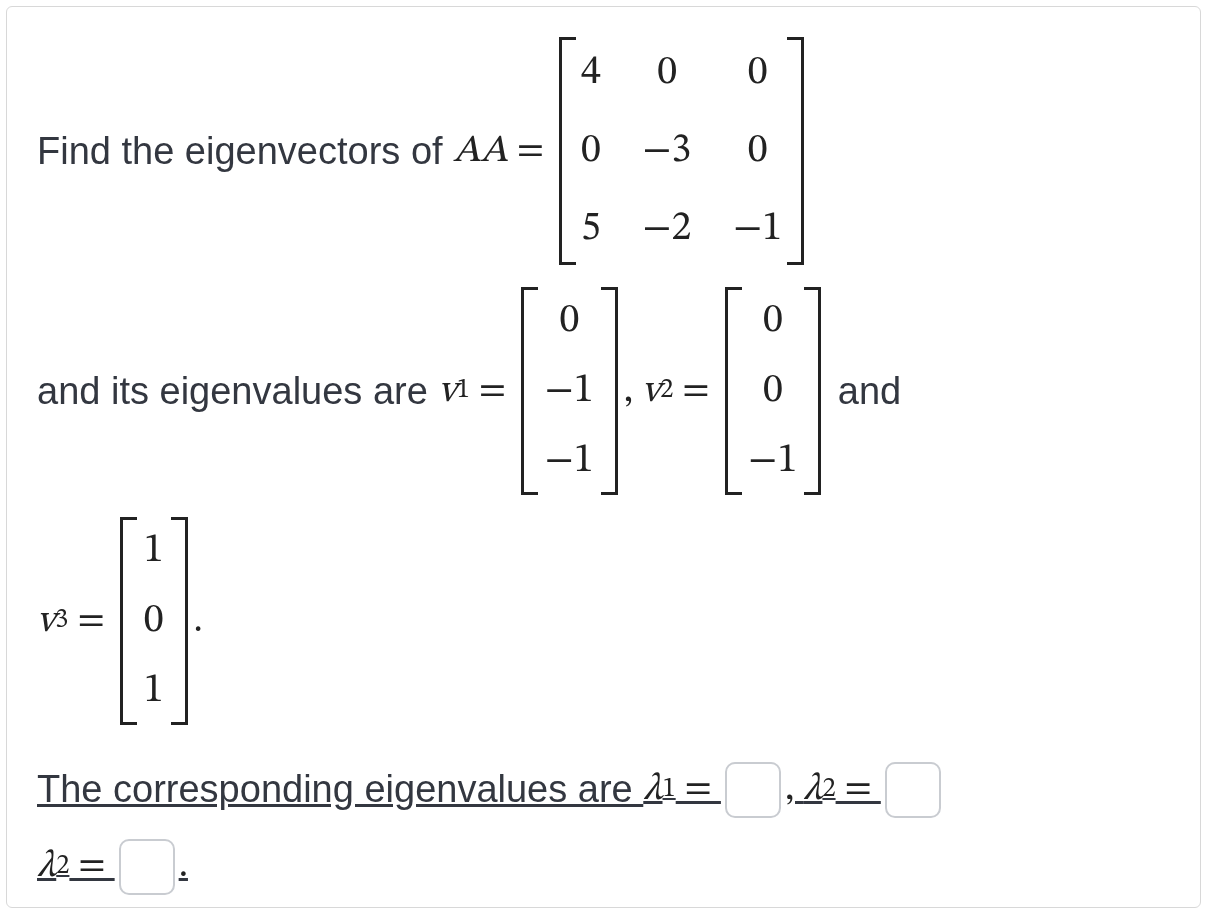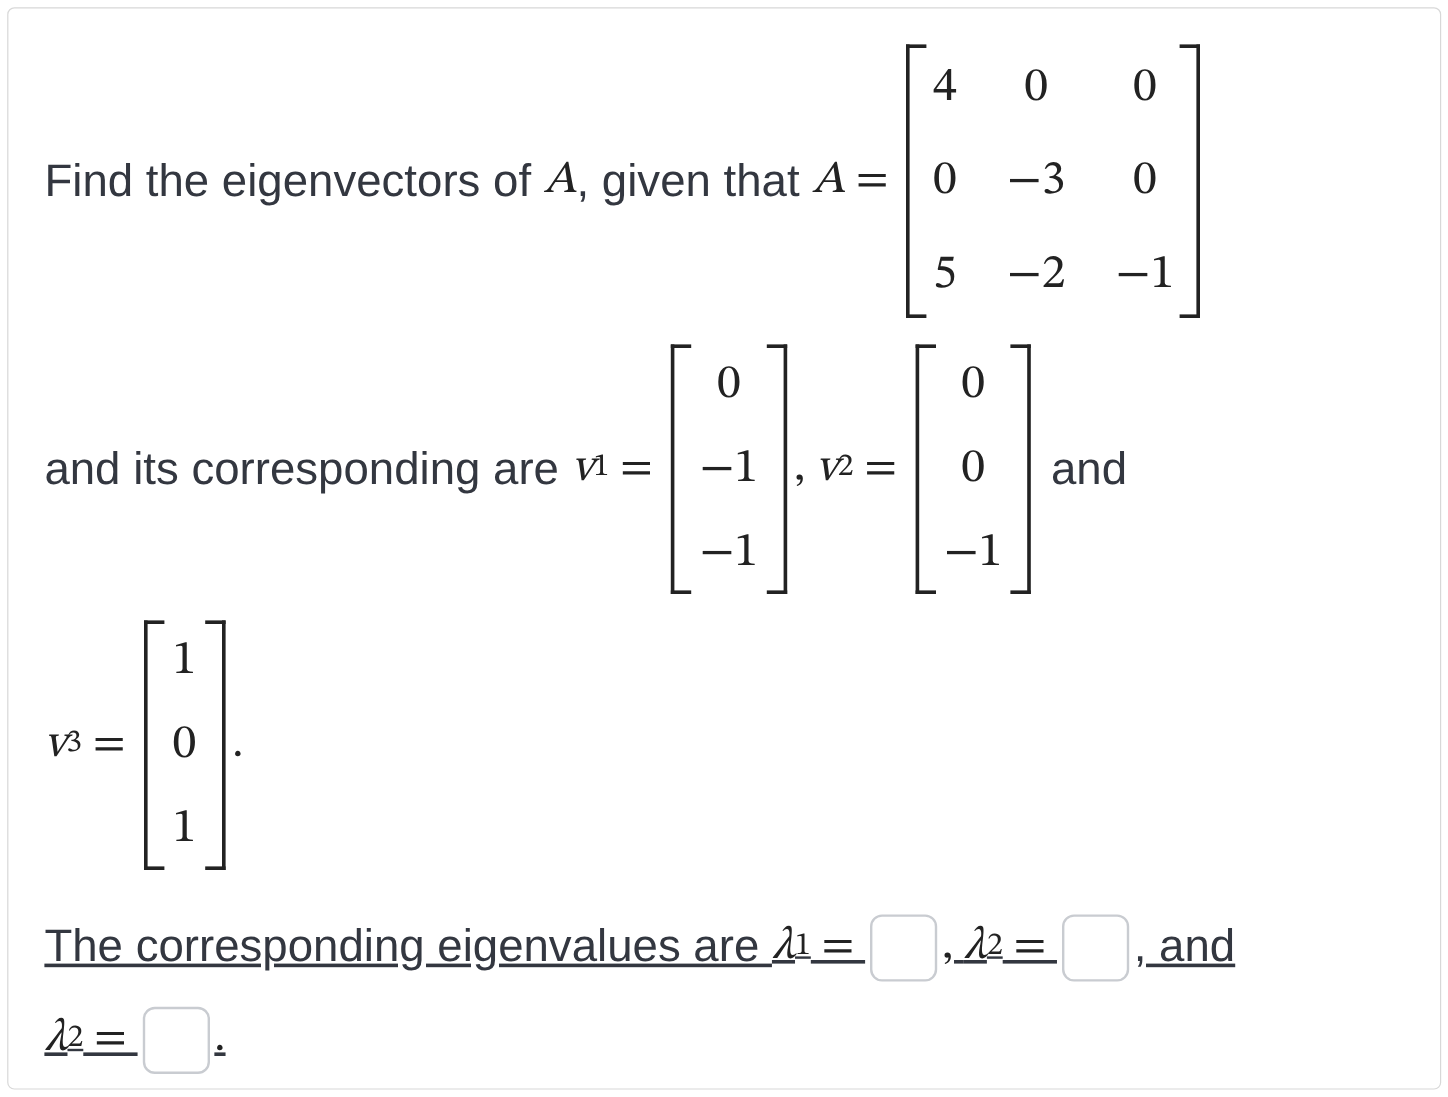--- a/index.html
+++ b/index.html
@@ -97,42 +97,41 @@
   }
 </style>
 </head>
 <body>
 
 <div class="page">
 
   <div class="block row">
     <span class="frag">Find the eigenvectors of </span>
     <span class="mi">A</span>
-    <span class="frag">, given that </span>
     <span class="mi">A</span>
     <span class="math frag"> = </span>
     <span class="mat mat3">
       <span class="br left"></span>
       <span class="grid">
         <span class="cell">4</span>
         <span class="cell">0</span>
         <span class="cell">0</span>
         <span class="cell">0</span>
         <span class="cell">−3</span>
         <span class="cell">0</span>
         <span class="cell">5</span>
         <span class="cell">−2</span>
         <span class="cell">−1</span>
       </span>
       <span class="br right"></span>
     </span>
   </div>
 
   <div class="block row">
-    <span class="frag">and its corresponding are </span>
+    <span class="frag">and its eigenvalues are </span>
     <span class="mi">v</span>
       <span class="math sub">1</span>
     <span class="math frag"> = </span>
     <span class="mat mat1">
       <span class="br left"></span>
       <span class="grid">
         <span class="cell">0</span>
         <span class="cell">−1</span>
         <span class="cell">−1</span>
       </span>
@@ -175,21 +174,20 @@
       <span class="frag">The corresponding eigenvalues are </span>
       <span class="mi">λ</span>
         <span class="math sub">1</span>
       <span class="math frag"> = </span>
       <input class="ansbox" style="">
       <span class="math frag">, </span>
       <span class="mi">λ</span>
         <span class="math sub">2</span>
       <span class="math frag"> = </span>
       <input class="ansbox" style="">
-      <span class="frag">, and</span>
     </div>
     <div class="row" style="margin-top:20px;">
       <span class="mi">λ</span>
         <span class="math sub">2</span>
       <span class="math frag"> = </span>
       <input class="ansbox" style="">
       <span class="math">.</span>
     </div>
   </div>
 

